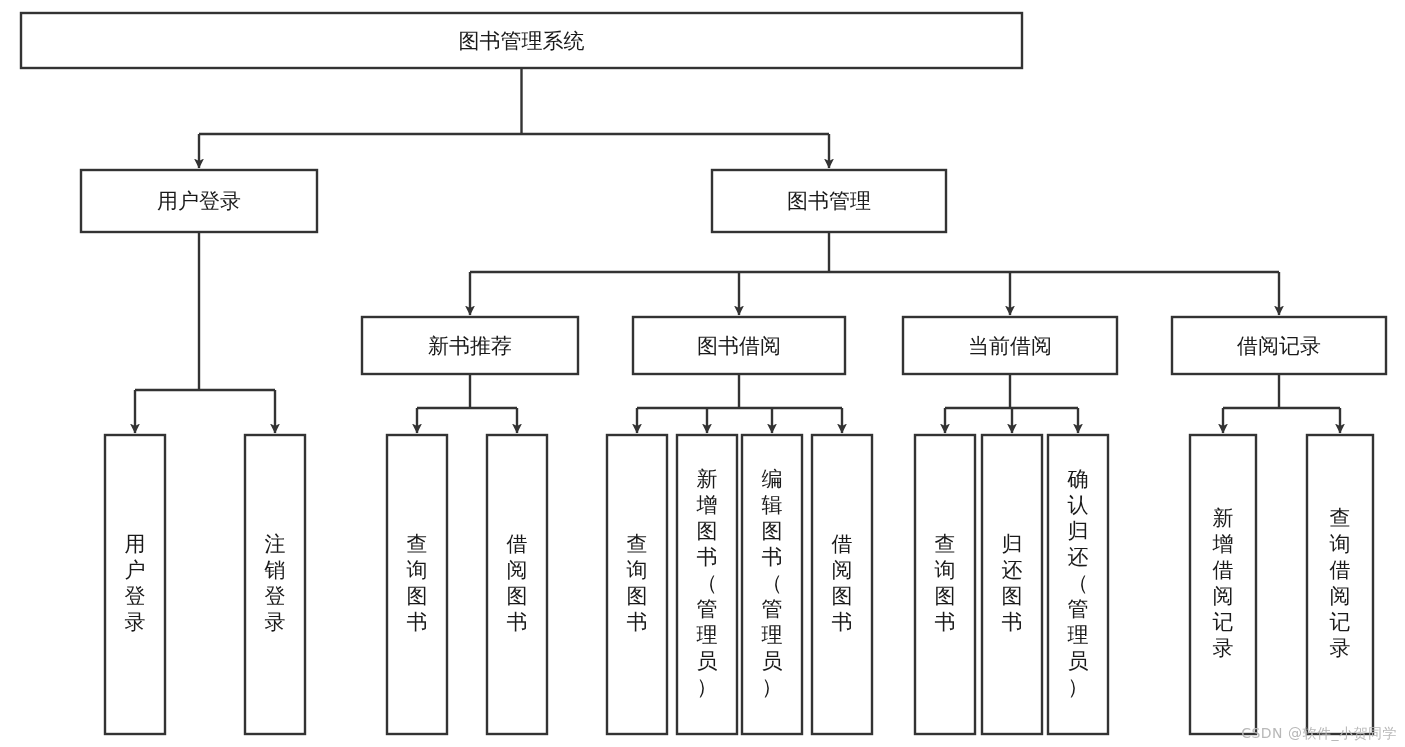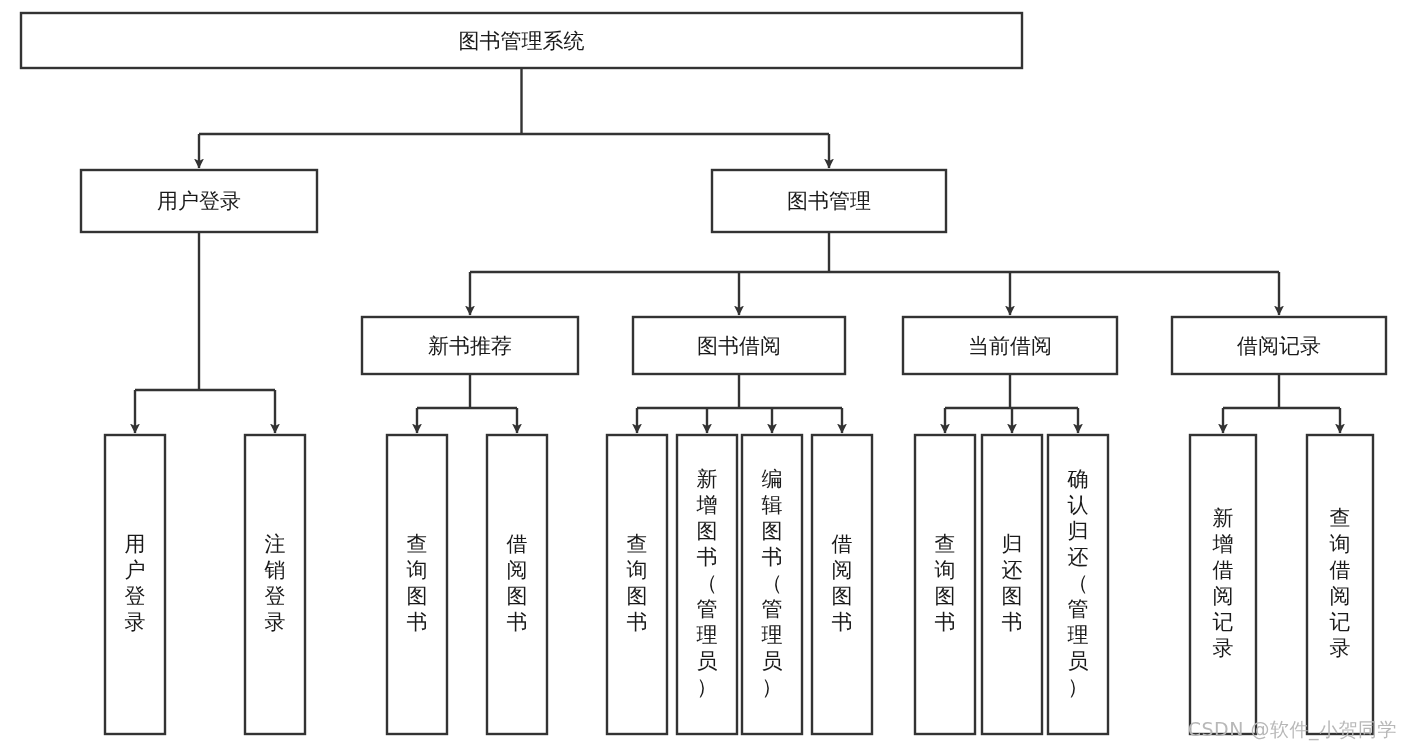--- a/index.html
+++ b/index.html
@@ -53,21 +53,21 @@
   }
   .arrow-head {
     fill: #333333;
     stroke: none;
   }
   .watermark-text {
     position: absolute;
     right: 8px;
     bottom: 4px;
     font-family: "DejaVu Sans", "Liberation Sans", sans-serif;
-    font-size: 19px;
+    font-size: 14px;
     color: #b8b8b8;
     white-space: nowrap;
     letter-spacing: 0.5px;
   }
 </style>
 </head>
 <body>
 
 <div id="diagram-root">
 

